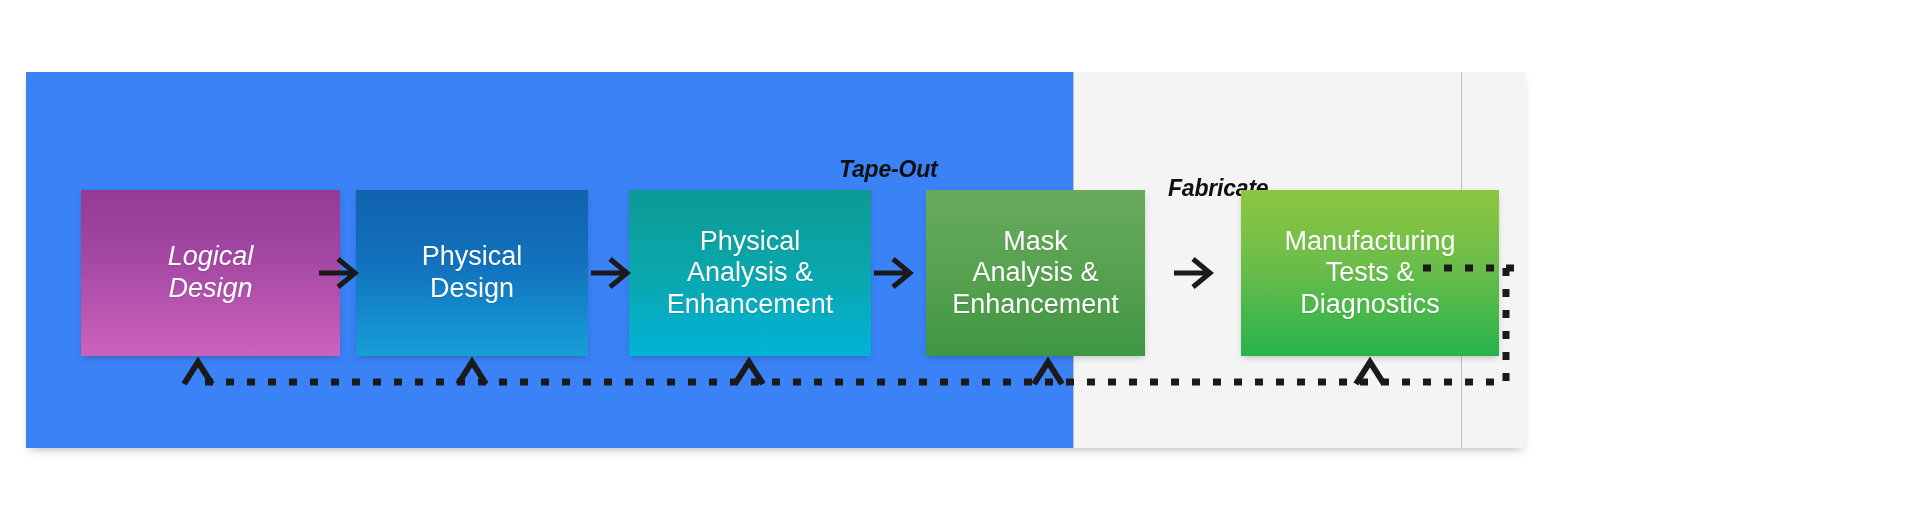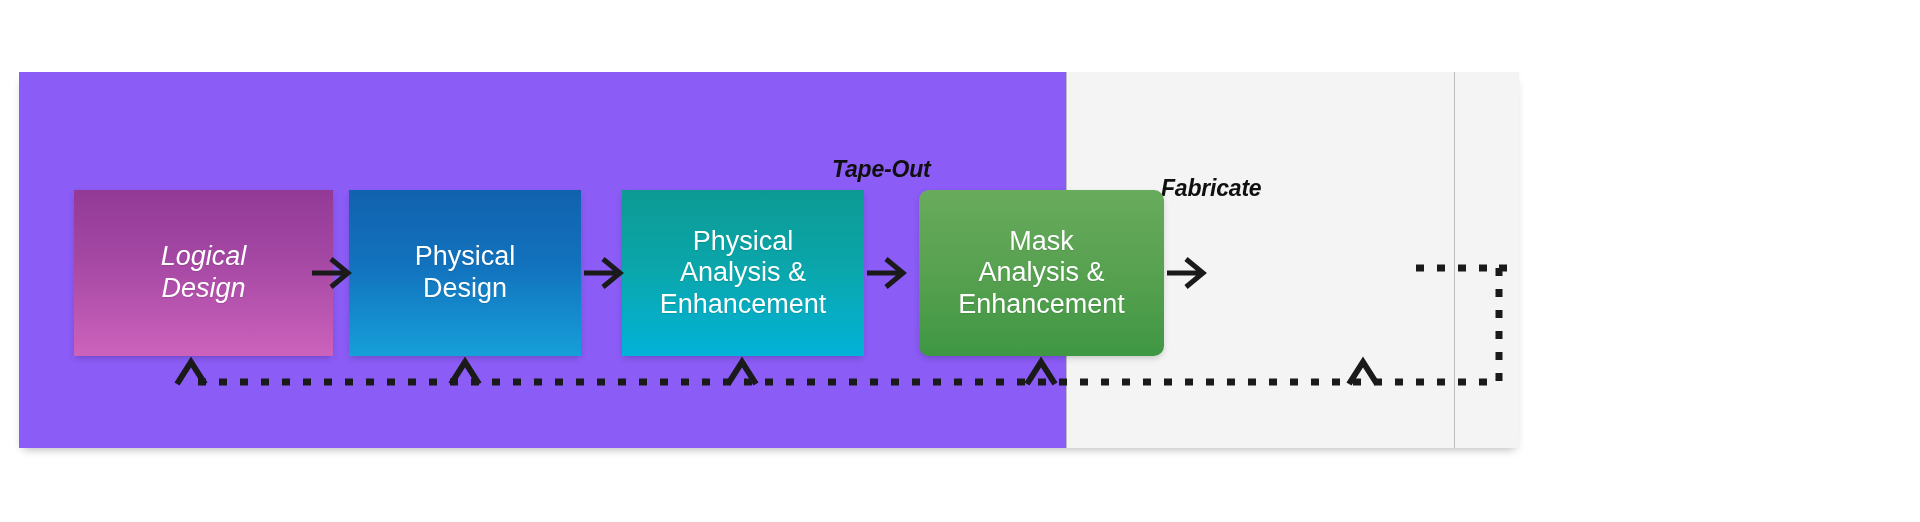--- a/index.html
+++ b/index.html
@@ -12,25 +12,25 @@
     width: 1920px;
     height: 522px;
     background: #ffffff;
     font-family: "Liberation Sans", sans-serif;
     overflow: hidden;
   }
 
   
   #panel {
     position: absolute;
-    left: 19px;
+    left: 26px;
     top: 72px;
     width: 1500px;
     height: 376px;
-    background: #8b5cf6;
+    background: #3b82f6;
     box-shadow: 0 5px 9px -4px rgba(0,0,0,0.30);
   }
   
   .zone {
     position: absolute;
     top: 0;
     bottom: 0;
     background: #f4f4f4;
   }
   #zone-2 { left: 1047px; width: 388px; }
@@ -73,21 +73,21 @@
     line-height: 1.17;
     font-weight: 400;
     box-shadow: 0 3px 7px -2px rgba(0,0,0,0.25);
   }
   .stage-box .label { padding: 0 6px; text-shadow: 0 1px 1px rgba(0,0,0,0.10); }
 
   #box-0 { left: 55px;   width: 259px; background: linear-gradient(to bottom, #933a97 0%, #a347a3 40%, #cc62bb 100%); font-style: italic; }
   #box-1 { left: 330px;  width: 232px; background: linear-gradient(to bottom, #1162ae 0%, #1272bd 45%, #169fd9 100%); }
   #box-2 { left: 603px;  width: 242px; background: linear-gradient(to bottom, #0d9a93 0%, #0aa7ad 50%, #02b2d8 100%); }
   #box-3 { left: 900px;  width: 245px; background: linear-gradient(to bottom, #65a martin, #65a95b 0%, #4f9b4b 60%, #3f9541 100%); }
-  #box-3 { left: 900px;  width: 245px; background: linear-gradient(to bottom, #69ab5d 0%, #55a04f 55%, #3f9743 100%); border-radius: 10px; }
+  #box-3 { left: 900px;  width: 219px; background: linear-gradient(to bottom, #69ab5d 0%, #55a04f 55%, #3f9743 100%); }
   #box-4 { left: 1215px; width: 258px; background: linear-gradient(to bottom, #8cc63f 0%, #6cbd4a 45%, #27b34a 100%); }
 
   
   .arrow-fwd {
     position: absolute;
     top: 183px;
     width: 44px;
     height: 36px;
   }
   #arrow-0 { left: 292px; }
@@ -136,20 +136,23 @@
     </div>
     <div class="stage-box" id="box-1">
       <span class="label">Physical<br>Design</span>
     </div>
     <div class="stage-box" id="box-2">
       <span class="label">Physical<br>Analysis &amp;<br>Enhancement</span>
     </div>
     <div class="stage-box" id="box-3">
       <span class="label">Mask<br>Analysis &amp;<br>Enhancement</span>
     </div>
+    <div class="stage-box" id="box-4">
+      <span class="label">Manufacturing<br>Tests &amp;<br>Diagnostics</span>
+    </div>
 
     <svg class="arrow-fwd" id="arrow-0" viewBox="0 0 44 36">
       <path d="M1,18 H33 M20,4 L37,18 L20,32" fill="none" stroke="#1a1a1a" stroke-width="5" stroke-linecap="butt" stroke-linejoin="miter"></path>
     </svg>
     <svg class="arrow-fwd" id="arrow-1" viewBox="0 0 44 36">
       <path d="M1,18 H33 M20,4 L37,18 L20,32" fill="none" stroke="#1a1a1a" stroke-width="5" stroke-linecap="butt" stroke-linejoin="miter"></path>
     </svg>
     <svg class="arrow-fwd" id="arrow-2" viewBox="0 0 44 36">
       <path d="M1,18 H33 M20,4 L37,18 L20,32" fill="none" stroke="#1a1a1a" stroke-width="5" stroke-linecap="butt" stroke-linejoin="miter"></path>
     </svg>

